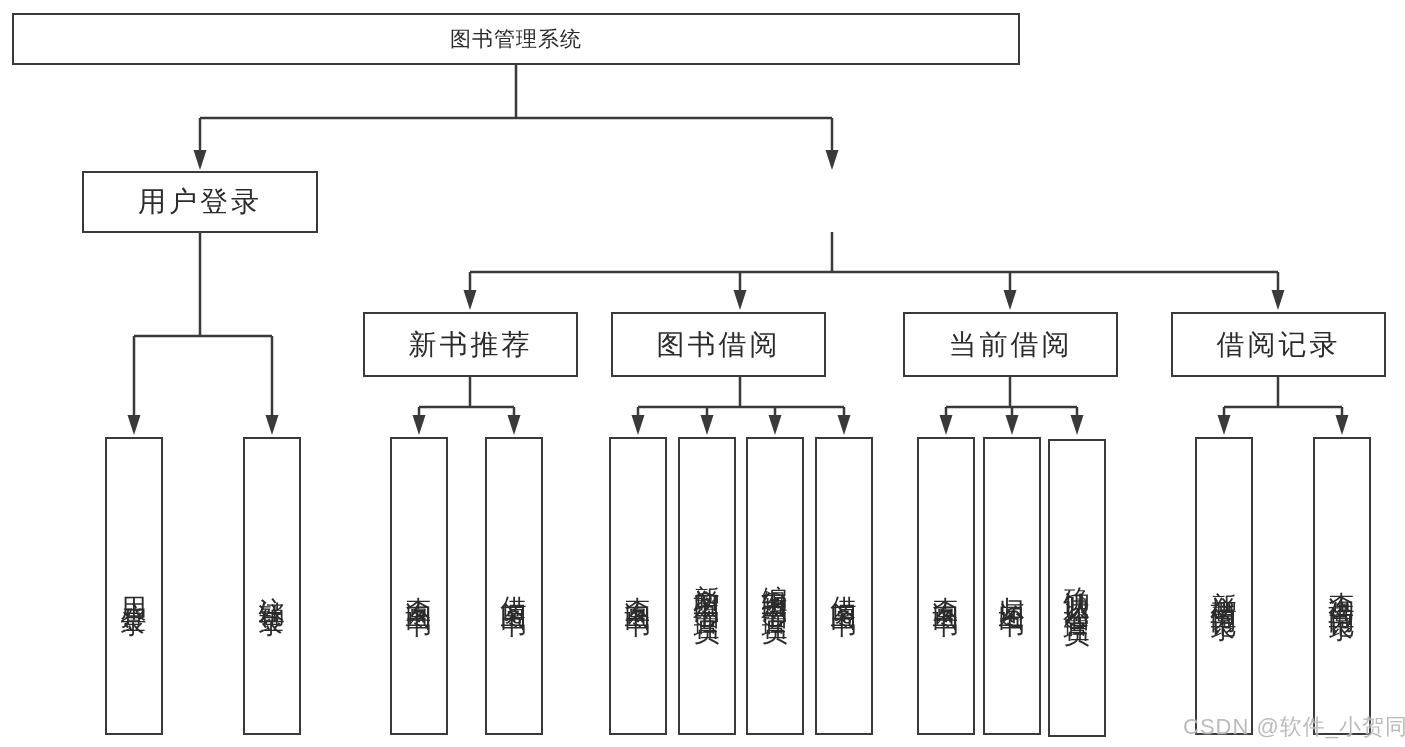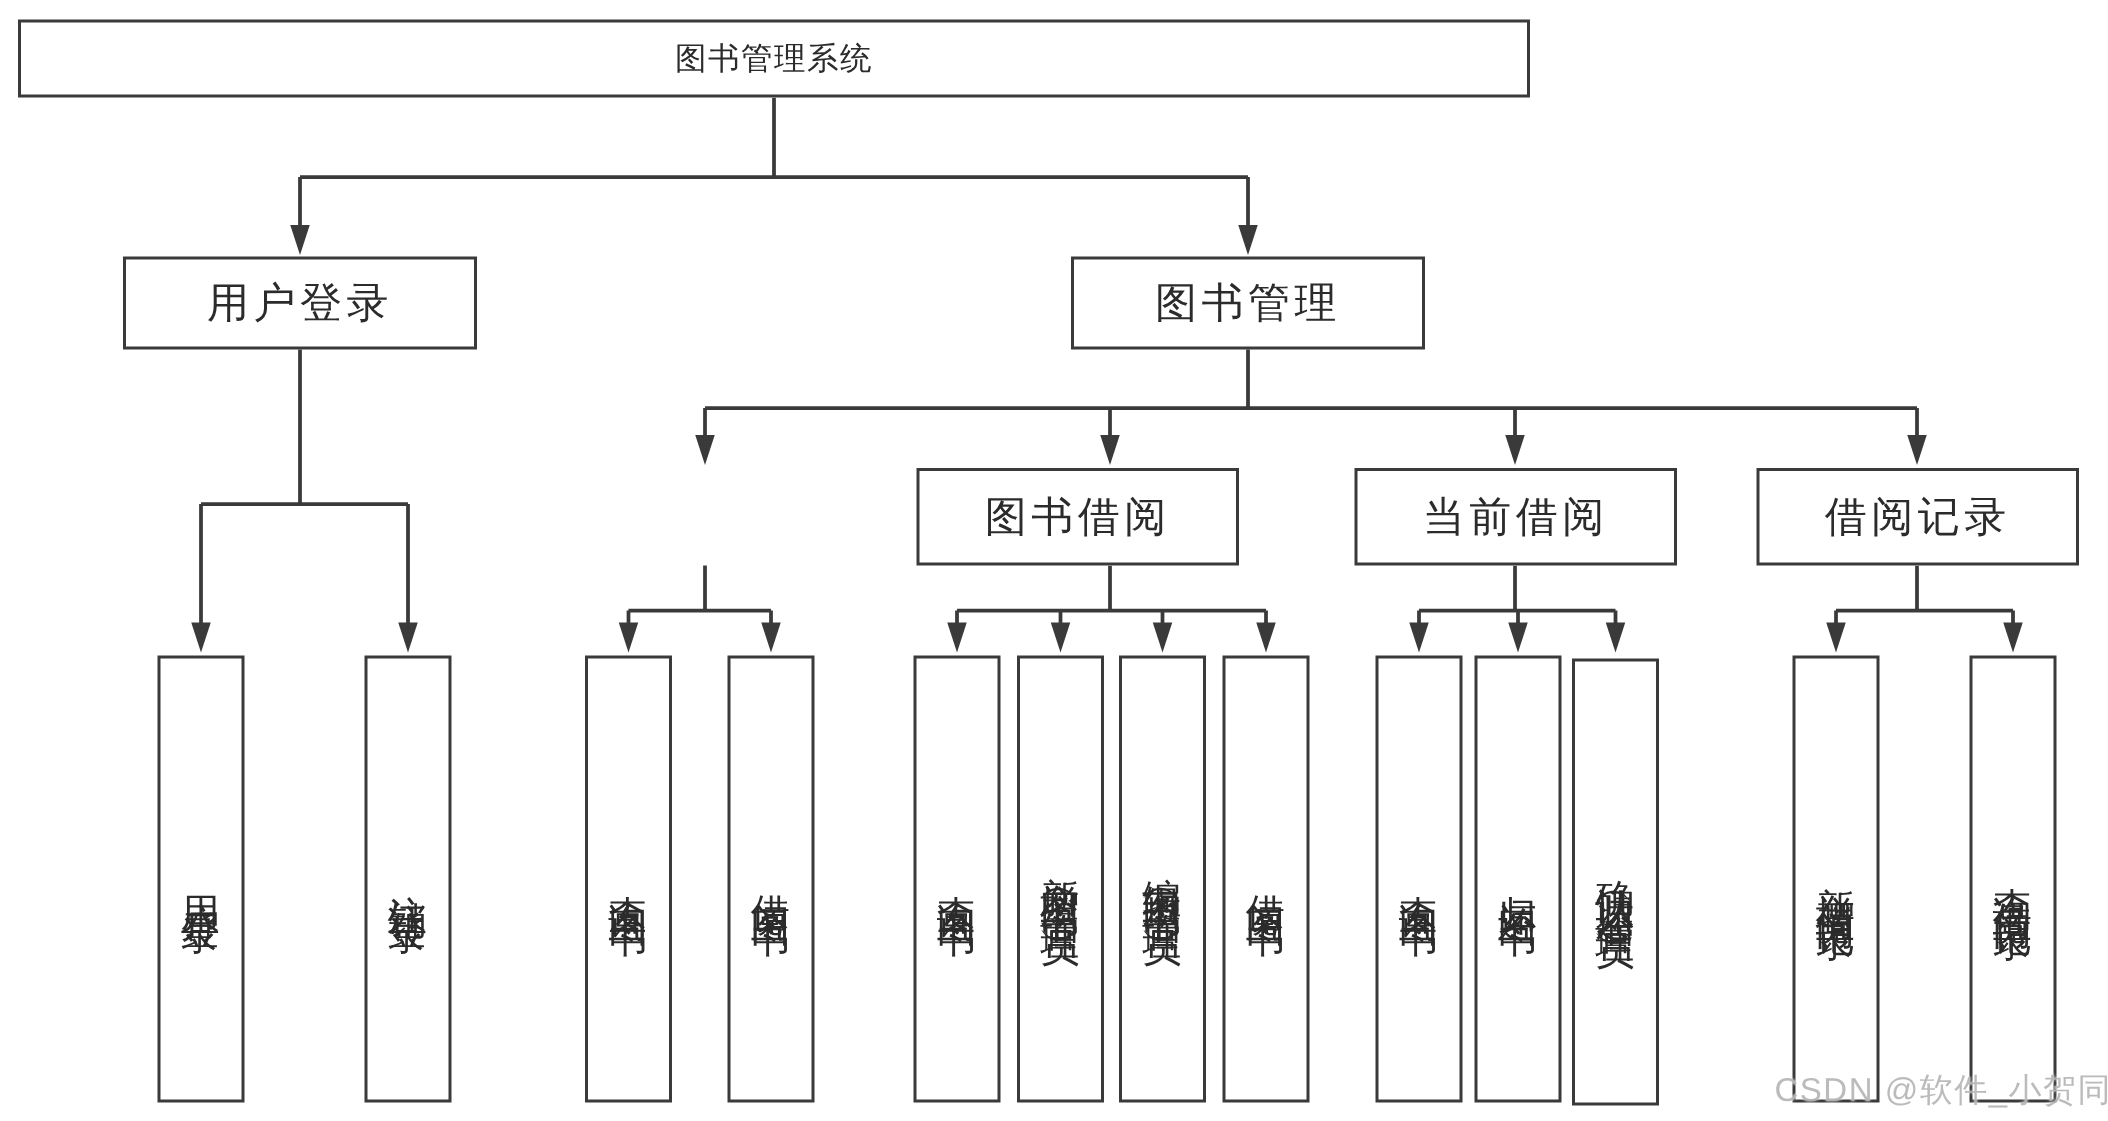--- a/index.html
+++ b/index.html
@@ -101,24 +101,24 @@
       </g>
   </svg>
 
   <div class="box h root" style="left:12px;top:13px;width:1008px;height:52px">
     <span>图书管理系统</span>
   </div>
 
   <div class="box h lvl" style="left:82px;top:171px;width:236px;height:62px">
     <span>用户登录</span>
   </div>
-  <div class="box h lvl" style="left:714px;top:171px;width:236px;height:62px">
-    <span>图书管理</span>
+
+  <div class="box h lvl" style="left:363px;top:312px;width:215px;height:65px">
+    <span>新书推荐</span>
   </div>
-
   <div class="box h lvl" style="left:611px;top:312px;width:215px;height:65px">
     <span>图书借阅</span>
   </div>
   <div class="box h lvl" style="left:1171px;top:312px;width:215px;height:65px">
     <span>借阅记录</span>
   </div>
   <div class="box h lvl" style="left:903px;top:312px;width:215px;height:65px">
     <span>当前借阅</span>
   </div>
 

